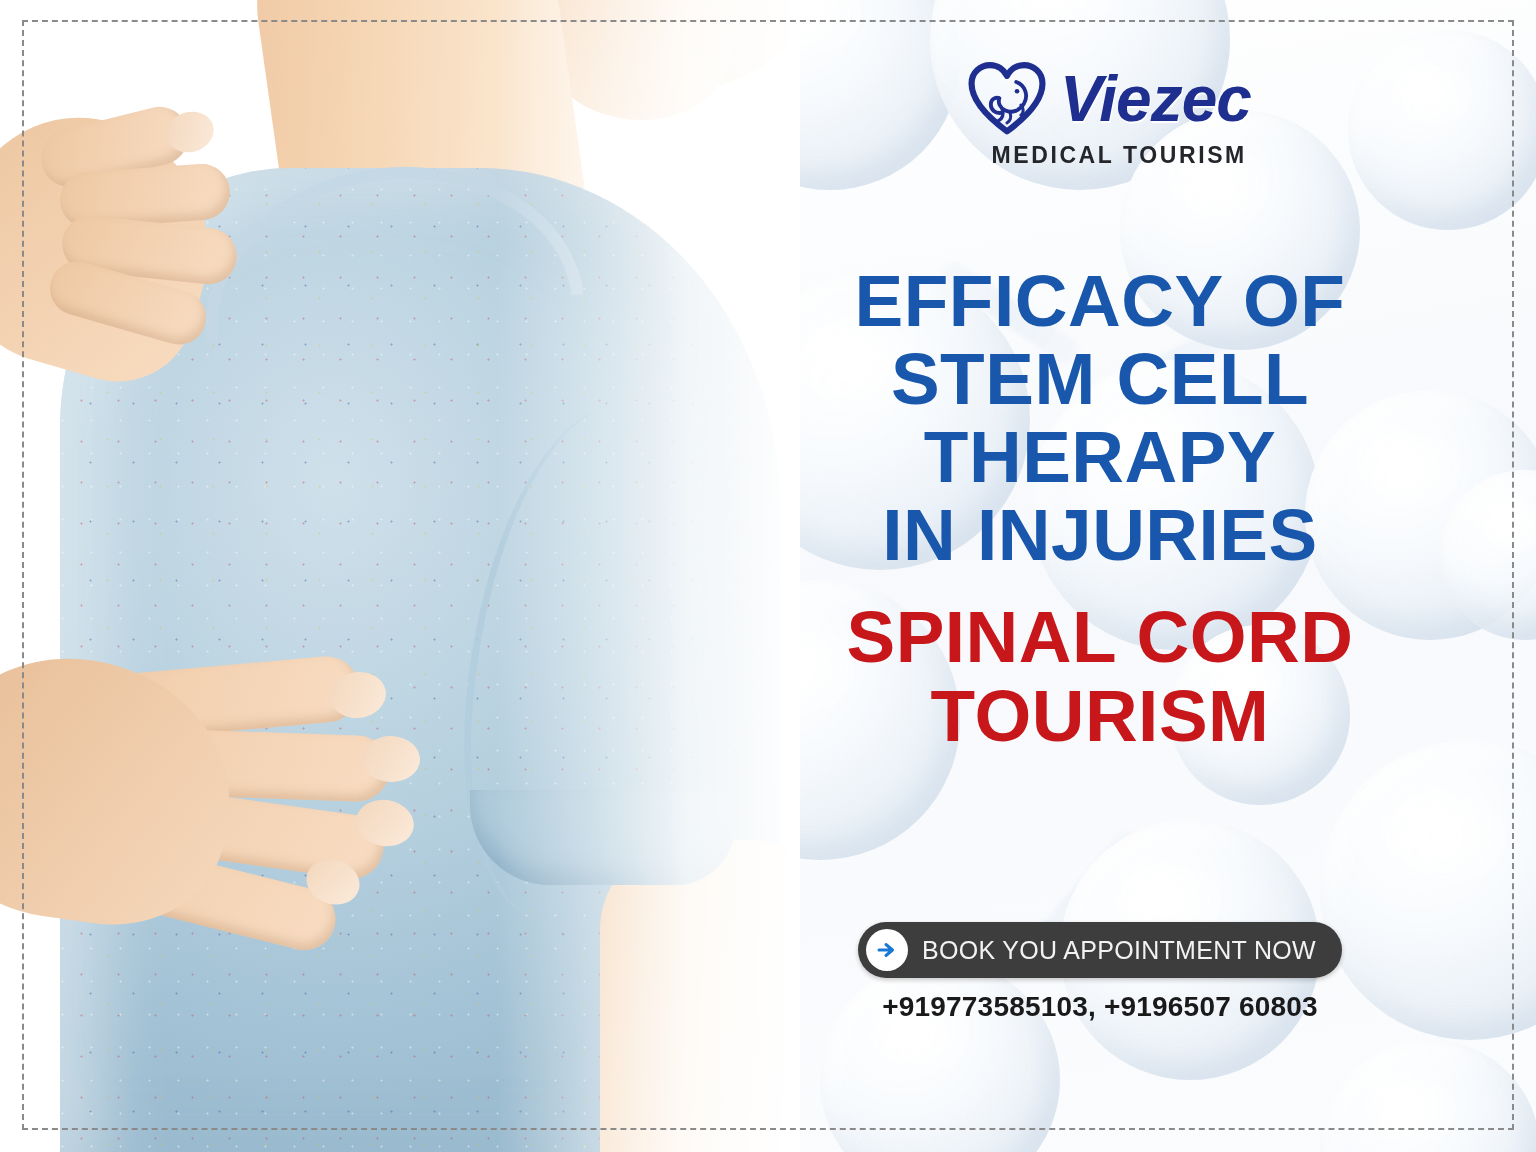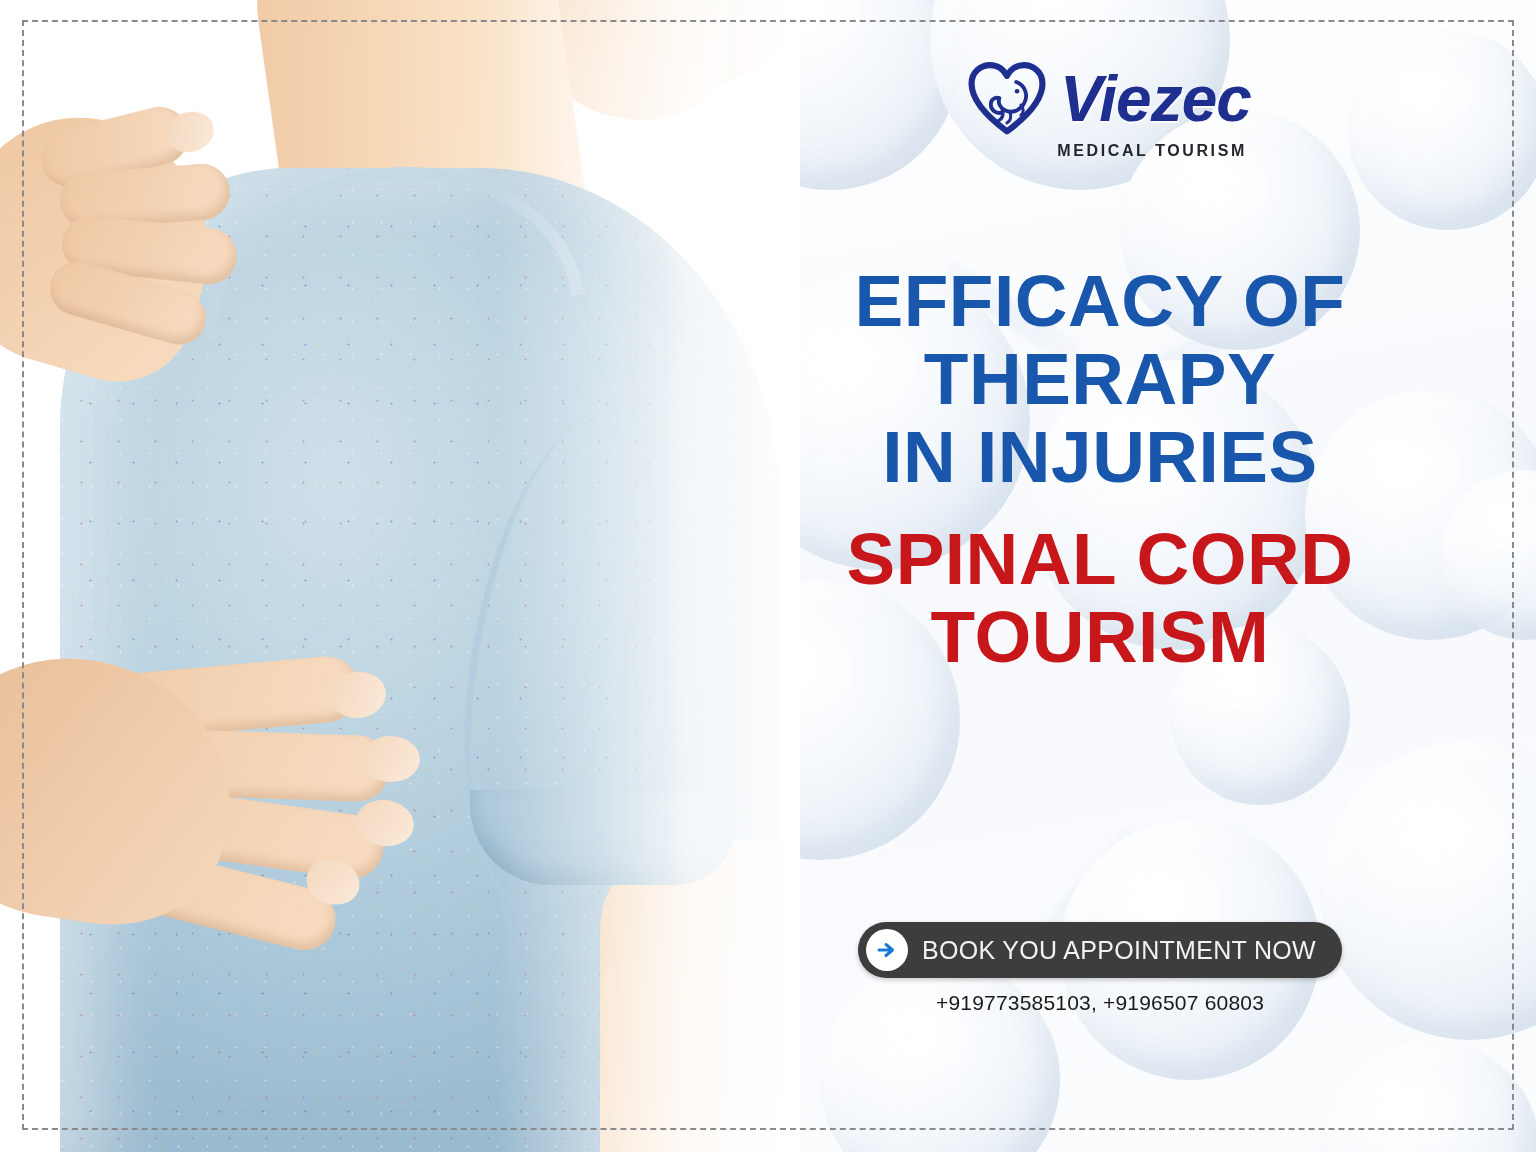--- a/index.html
+++ b/index.html
@@ -216,21 +216,21 @@
     font-style:italic;
     letter-spacing:-1px;
     color:#1f2f8f;
     line-height:1;
     text-shadow:1px 2px 0 rgba(255,255,255,.9);
   }
   .logo-sub{
     align-self:flex-end;
     margin-top:6px;
     margin-right:4px;
-    font-size:16px;
+    font-size:23px;
     font-weight:bold;
     letter-spacing:2.6px;
     color:#25262b;
   }
 
   
   .headline{
     position:absolute;
     left:800px; top:262px;
     width:600px;
@@ -275,22 +275,22 @@
     flex:0 0 auto;
   }
   .cta-text{
     color:#f2f2f2;
     font-size:25px;
     letter-spacing:.3px;
     white-space:nowrap;
   }
   .cta-phone{
     margin-top:13px;
-    font-size:21px;
-    font-weight:normal;
+    font-size:28px;
+    font-weight:bold;
     color:#1a1a1a;
     letter-spacing:.2px;
     white-space:nowrap;
   }
 </style>
 </head>
 <body>
 
 <div class="poster">
 
@@ -362,20 +362,21 @@
         <path d="M54 66 C56 72 54 77 50 79" fill="none" stroke="#1f2f8f" stroke-width="4" stroke-linecap="round"></path>
         <path d="M68 56 C72 60 72 66 68 69" fill="none" stroke="#1f2f8f" stroke-width="4" stroke-linecap="round"></path>
       </svg>
       <span class="logo-word">Viezec</span>
     </div>
     <span class="logo-sub">MEDICAL TOURISM</span>
   </div>
 
   <div class="headline">
     <div class="hl-line">EFFICACY OF</div>
+    <div class="hl-line">STEM CELL</div>
     <div class="hl-line">THERAPY</div>
     <div class="hl-line">IN INJURIES</div>
     <div class="hl-line accent sp">SPINAL CORD</div>
     <div class="hl-line accent">TOURISM</div>
   </div>
 
   <div class="cta-wrap">
     <div class="cta-pill">
       <span class="cta-circle">
         <svg width="24" height="24" viewBox="0 0 24 24">

